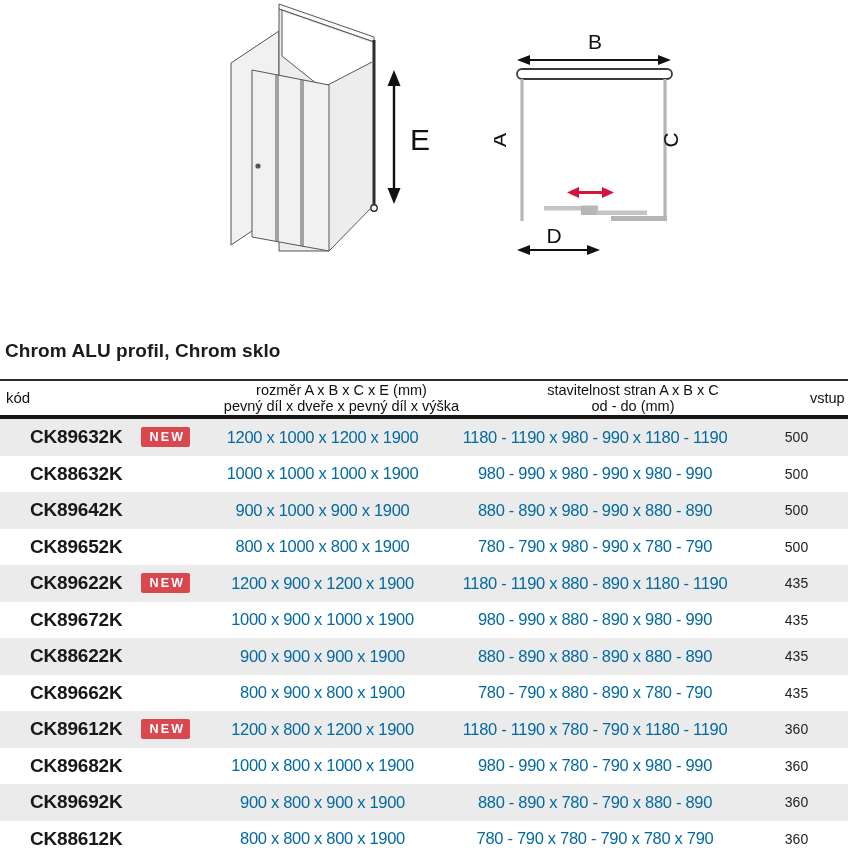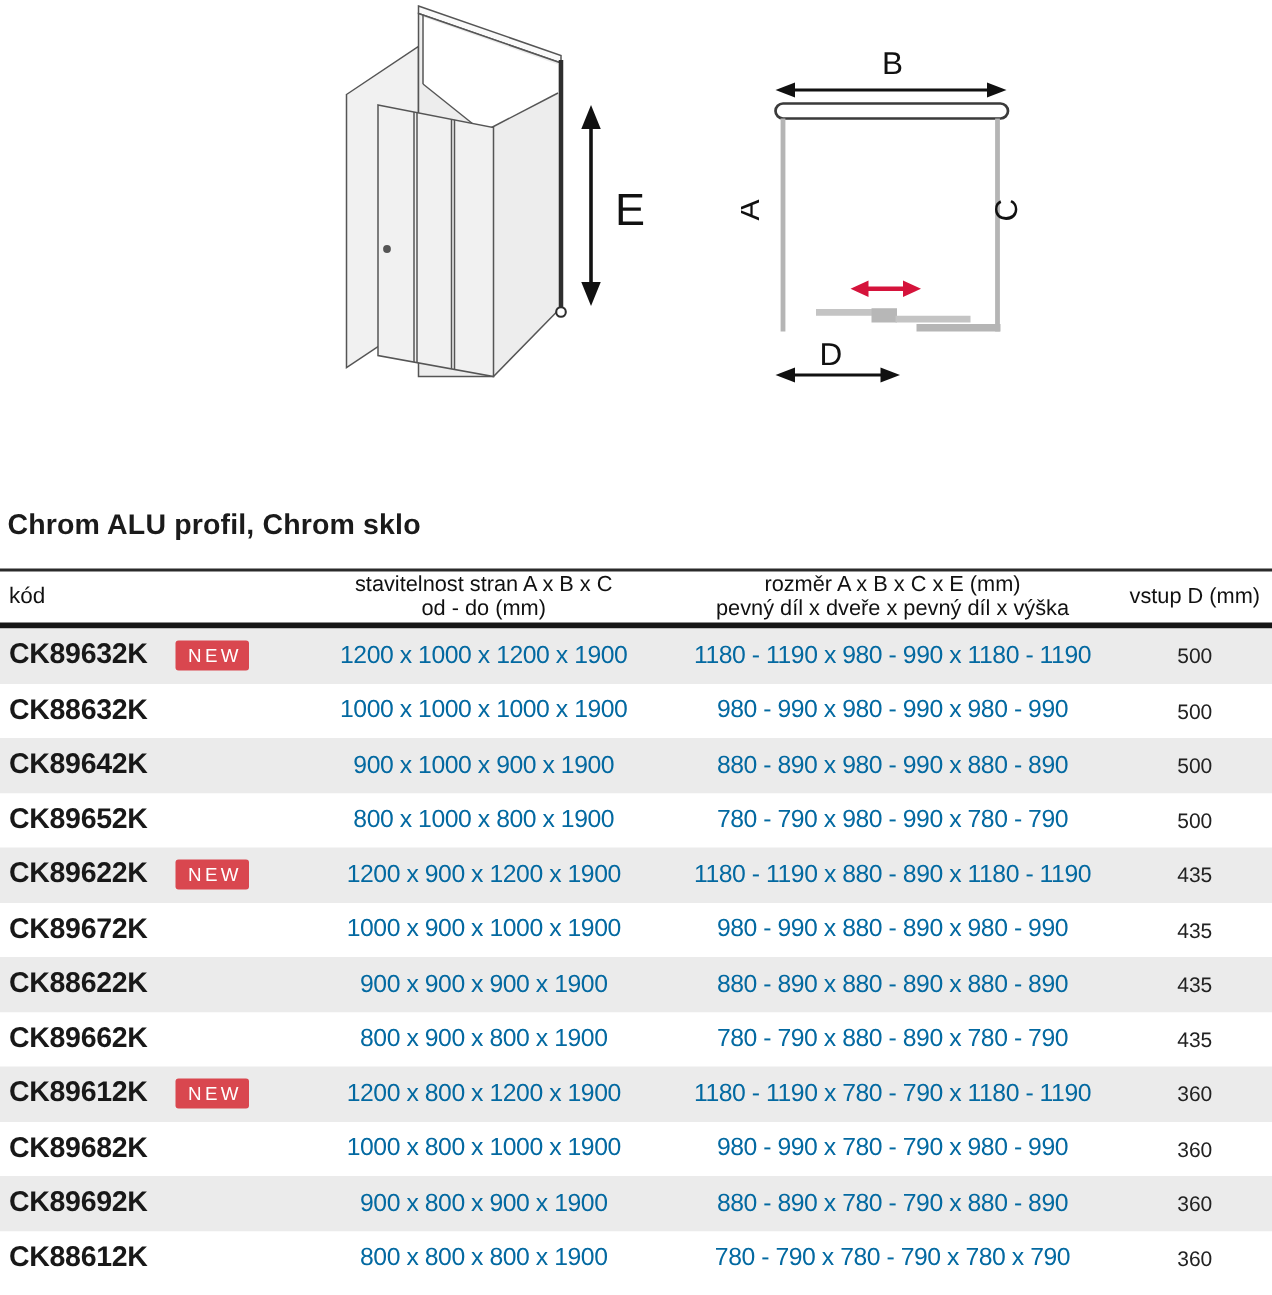--- a/index.html
+++ b/index.html
@@ -18,34 +18,34 @@
   
   .title {
     position:absolute; left:5px; top:340px;
     font-size:19px; font-weight:bold; color:#1b1b1b; letter-spacing:0.1px;
   }
   
   .spec-table { position:absolute; left:0; top:379px; width:848px; }
   .thead {
     display:grid; grid-template-columns:200px 245px 300px 103px;
     align-items:center; height:40px;
-    border-top:2px solid #2b2b2b; border-bottom:4px solid #161616;
+    border-top:2px solid #2b2b2b; border-bottom:4px solid #161616;gap:19px;
   }
   .thead .h { font-size:14.5px; line-height:16.5px; color:#111; text-align:center; }
   .thead .h.first { text-align:left; padding-left:6px; font-size:15px; }
   .tbody .row {
     display:grid; grid-template-columns:200px 245px 300px 103px;
     align-items:center; height:36.5px; background:#fff;
   }
   .tbody .row.stripe { background:#ebebeb; }
   .cell-code { display:flex; align-items:center; padding-left:6px; }
-  .code { font-size:19px; font-weight:bold; color:#181818; letter-spacing:-0.2px; }
+  .code { font-size:19px; font-weight:bold; color:#181818; letter-spacing:-0.2px;margin-left:24px; }
   .badge {
     margin-left:19px; background:#d9474f; color:#fff;
-    font-size:12.5px; font-weight:normal; letter-spacing:2.2px;
+    font-size:12.5px; font-weight:bold; letter-spacing:2.2px;
     padding:3px 5px 3px 8px; border-radius:2px; line-height:14px;
   }
   .val { font-size:16.5px; color:#0369a1; text-align:center; letter-spacing:-0.3px; white-space:nowrap; }
   .entry { font-size:14px; color:#222; text-align:center; }
 </style>
 </head>
 <body>
 
 <div class="page">
 
@@ -114,27 +114,27 @@
       <polygon points="106,224 93,219 93,229" fill="#111"></polygon>
     </g>
   </svg>
 
   <div class="title">Chrom ALU profil, Chrom sklo</div>
 
   <div class="spec-table">
     <div class="thead">
       <div class="h first">kód</div>
       <div class="h">
+        <div>rozměr A x B x C x E (mm)</div>
+        <div>pevný díl x dveře x pevný díl x výška</div>
+      </div>
+      <div class="h">
         <div>stavitelnost stran A x B x C</div>
         <div>od - do (mm)</div>
       </div>
-      <div class="h">
-        <div>rozměr A x B x C x E (mm)</div>
-        <div>pevný díl x dveře x pevný díl x výška</div>
-      </div>
       <div class="h">vstup D (mm)</div>
     </div>
     <div class="tbody">
     <div class="row stripe">
       <div class="cell-code">
         <span class="code">CK89632K</span>
         <span class="badge">NEW</span>
       </div>
       <div class="val">1200 x 1000 x 1200 x 1900</div>
       <div class="val">1180 - 1190 x 980 - 990 x 1180 - 1190</div>

